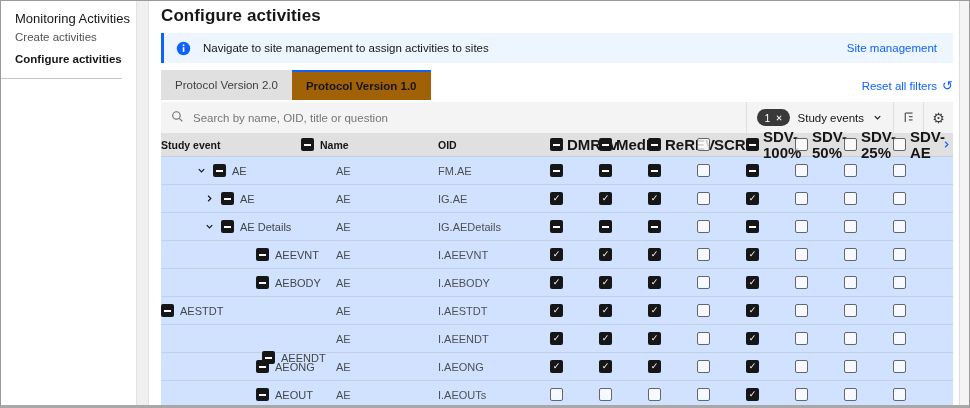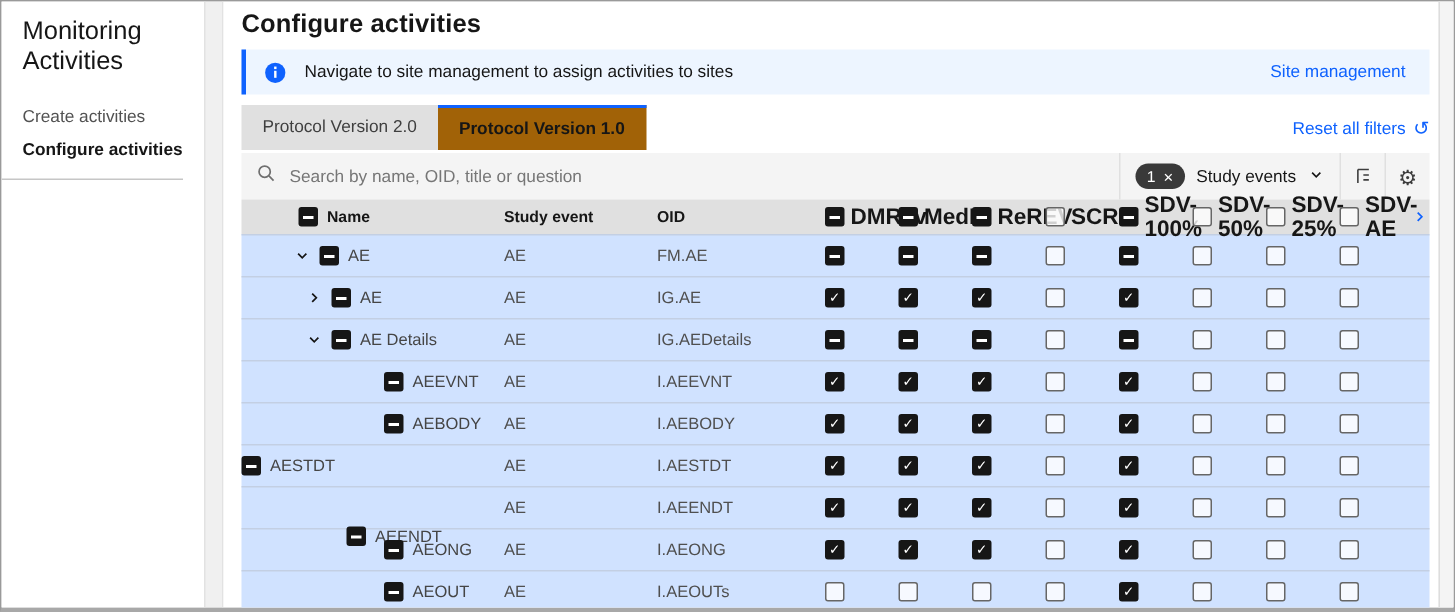--- a/index.html
+++ b/index.html
@@ -4,21 +4,21 @@
 <style>
   * { margin:0; padding:0; box-sizing:border-box; }
   body { background:#d9d9d9; font-family:"Liberation Sans", sans-serif; }
   .window{
     width:970px; height:408px; background:#ffffff; position:relative;
     border:1px solid #9a9a9a; border-bottom:3px solid #a8a8a8;
     display:flex; overflow:hidden; color:#161616;
   }
   
   .sidebar{ width:135px; flex:none; background:#fff; padding:10px 0 0 14px; }
-  .sidebar-title{ font-size:17px; color:#161616; margin-bottom:16px; }
+  .sidebar-title{ font-size:13px; color:#161616; }
   .side-item{ font-size:11.5px; color:#525252; padding:5px 0; cursor:pointer; }
   .side-item.active{ color:#161616; font-weight:bold; }
   .side-divider{ border:none; border-top:1px solid #c6c6c6; margin:8px 14px 0 -14px; }
   .gutter{ width:13px; flex:none; background:#f0f0f0; border-left:1px solid #e2e2e2; border-right:1px solid #e2e2e2;}
   
   .main{ flex:1; padding:5px 16px 0 12px; position:relative; background:#fff;}
   .page-title{ font-size:17px; font-weight:600; letter-spacing:.1px; height:24px; }
   
   .banner{ margin-top:3px; height:30px; background:#edf5ff; border-left:3px solid #0f62fe;
     display:flex; align-items:center; font-size:11.5px; }
@@ -140,25 +140,25 @@
             <path d="M8.5 7 h4.5"></path>
             <path d="M8.5 11 h4.5"></path>
         </svg>
       </div>
       <div class="icon-btn">
         <span class="gear">⚙</span>
       </div>
     </div>
 
     <div class="thead" id="table-header">
+        <div class="cell col-study">Study event</div>
         <div class="cell col-name">
           <span class="cb indeterminate"></span>
           <span>Name</span>
         </div>
-        <div class="cell col-study">Study event</div>
         <div class="cell col-oid">OID</div>
         <div class="cell col-act">
           <span class="cb indeterminate"></span>
           <span class="lbl">DMRev</span>
         </div>
         <div class="cell col-act">
           <span class="cb indeterminate"></span>
           <span class="lbl">MedR</span>
         </div>
         <div class="cell col-act">
@@ -399,21 +399,21 @@
           </div>
           <div class="cell col-act">
             <span class="cb unchecked"></span>
           </div>
           <div class="cell col-act">
             <span class="cb unchecked"></span>
           </div>
           <div class="cell col-nav"></div>
         </div>
         <div class="trow">
-          <div class="cell col-name" style="padding-left: 70px; margin-top: 38px;">
+          <div class="cell col-name" style="padding-left: 101px; margin-top: 38px;">
             <span class="cb indeterminate"></span>
             <span class="name-text">AEENDT</span>
           </div>
           <div class="cell col-study">AE</div>
           <div class="cell col-oid">I.AEENDT</div>
           <div class="cell col-act">
             <span class="cb checked"></span>
           </div>
           <div class="cell col-act">
             <span class="cb checked"></span>

